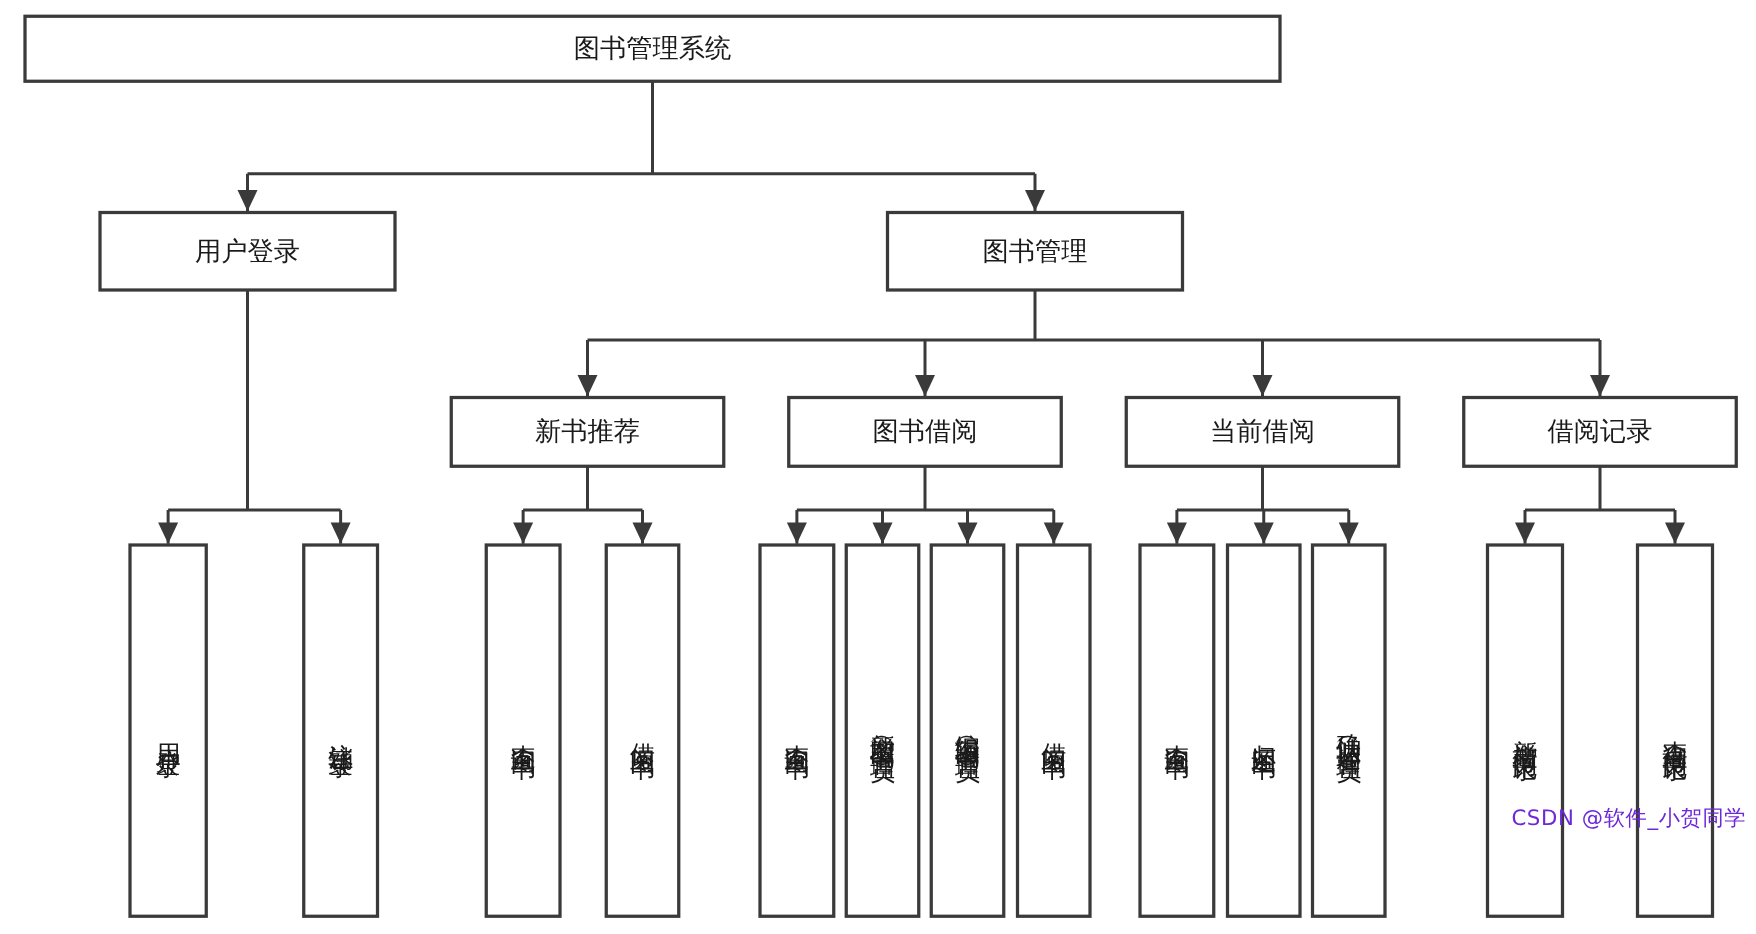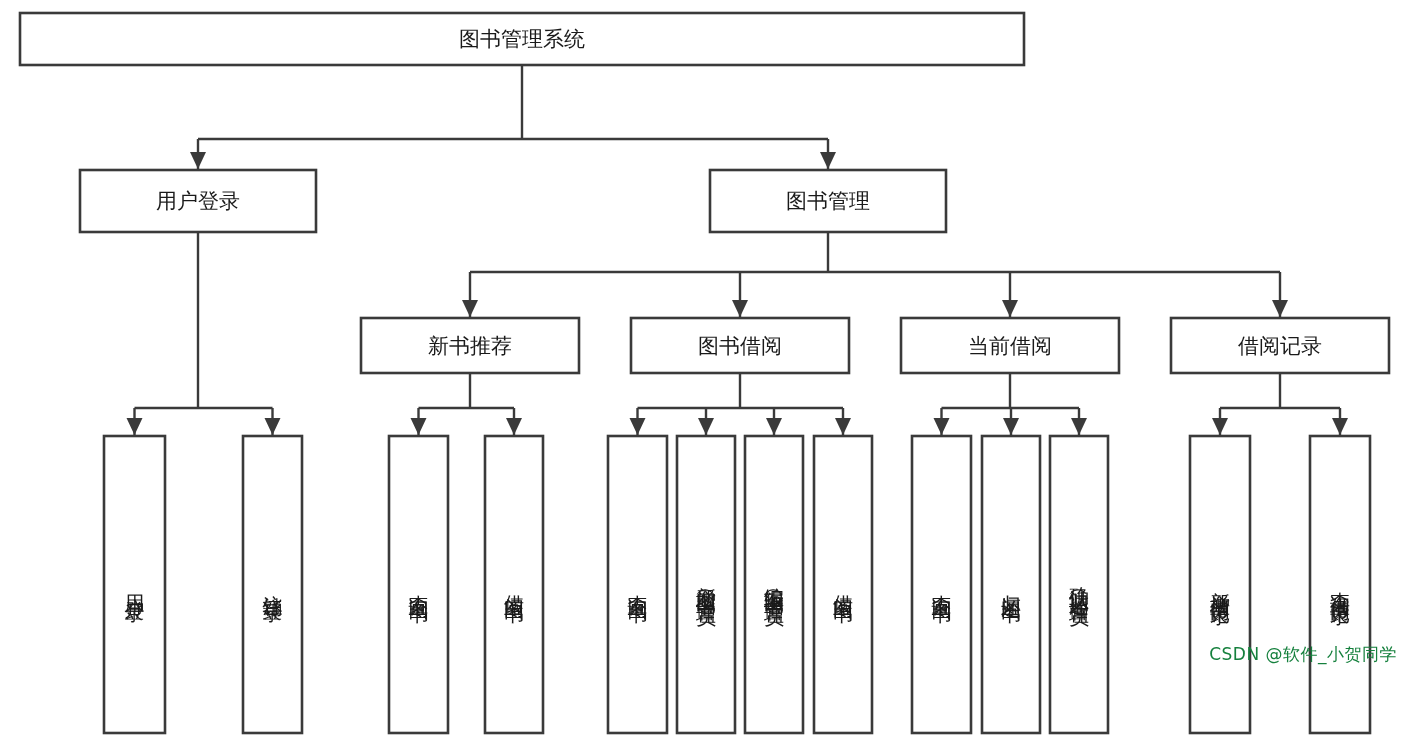--- a/index.html
+++ b/index.html
@@ -60,21 +60,21 @@
     text-align: center;
     white-space: nowrap;
     pointer-events: none;
   }
   .watermark {
     position: absolute;
     right: 8px;
     bottom: 4px;
     font-family: "DejaVu Sans", "Liberation Sans", sans-serif;
     font-size: 17px;
-    color: #15803d;
+    color: #6d28d9;
     letter-spacing: 0.5px;
     white-space: nowrap;
   }
 </style>
 </head>
 <body>
 
 <div id="chart-root">
 
   <svg class="flow" viewBox="0 0 1405 747">

